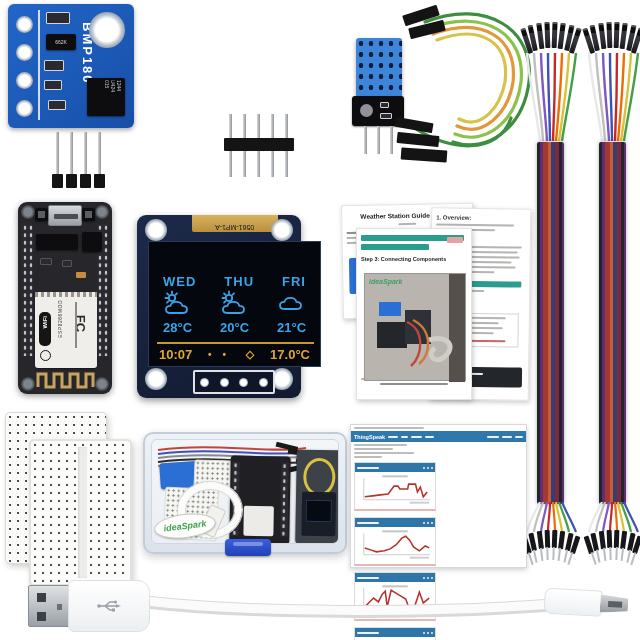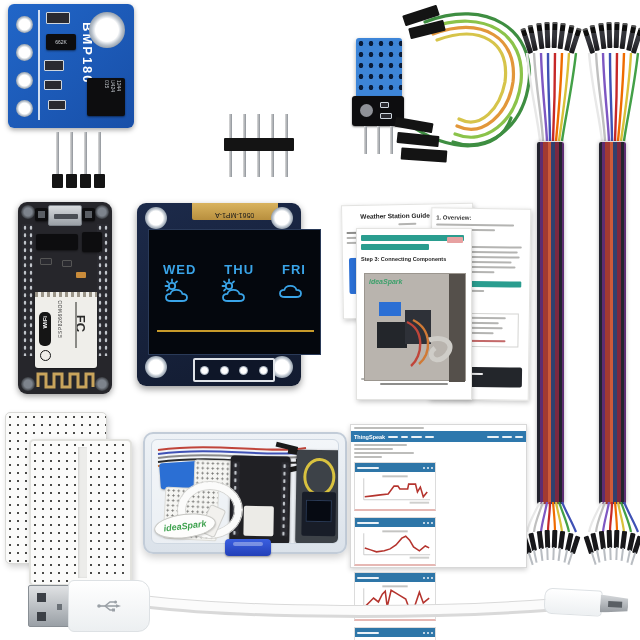--- a/index.html
+++ b/index.html
@@ -261,21 +261,21 @@
       <div class="abs" style="left:5px;top:58px;width:11px;height:11px;border:1.5px solid #151515;border-radius:50%"></div>
       <span class="abs" style="left:22px;top:8px;writing-mode:vertical-rl;transform:rotate(180deg);font-size:5px;color:#3a3a3a;letter-spacing:.5px">ESP8266MOD</span>
       <span class="abs" style="right:8px;top:24px;transform:rotate(90deg);font-size:13px;font-weight:bold;color:#2a2a2a">FC</span>
       <div class="abs" style="left:40px;top:10px;width:2px;height:46px;background:#8a8a86"></div>
     </div>
     <svg class="abs" style="left:18px;top:168px" width="60" height="20" viewBox="0 0 60 20">
       <polyline points="2,17 2,4 10,4 10,17 18,17 18,4 26,4 26,17 34,17 34,4 42,4 42,17 50,17 50,4 57,4 57,17" fill="none" stroke="#c9a45c" stroke-width="3"></polyline>
     </svg>
   </div>
 
-  <div class="abs oledpcb" style="left:137px;top:203px;width:164px;height:183px">
+  <div class="abs oledpcb" style="left:137px;top:215px;width:164px;height:183px">
     <div class="abs" style="left:55px;top:0;width:86px;height:17px;background:linear-gradient(180deg,#d9b35e,#b88f3e);border-radius:0 0 2px 2px;text-align:center">
       <span style="display:inline-block;transform:rotate(180deg);font-size:7px;color:#1a1a1a;line-height:16px">0561-MP1-A</span>
     </div>
     <div class="abs hole-w" style="left:8px;top:4px;width:22px;height:22px"></div>
     <div class="abs hole-w" style="right:8px;top:4px;width:22px;height:22px"></div>
     <div class="abs hole-w" style="left:8px;bottom:8px;width:22px;height:22px"></div>
     <div class="abs hole-w" style="right:8px;bottom:8px;width:22px;height:22px"></div>
     <div class="abs oledscr" style="left:11px;top:26px;width:173px;height:126px">
       <div class="abs oledblue" style="left:0;top:32px;width:100%;display:flex;justify-content:space-around;font-size:13px;letter-spacing:1px">
         <span>WED</span>
@@ -296,21 +296,32 @@
               <path d="M12 1.5 V3.3 M5.5 8 H7.3 M7 3.4 l1.3 1.3 M17 3.4 l-1.3 1.3 M7 12.6 l1.3 -1.3"></path>
               <path d="M11 23 q-5 0 -5 -3.6 q0 -3.4 4.4 -3.6 q1 -4 6 -4 q5 0 6 4 q4.6 .2 4.6 3.6 q0 3.6 -5 3.6 z"></path>
             </g>
           </svg>
         <svg width="36" height="26" viewBox="0 0 36 26">
             <g stroke="#3aa4e8" stroke-width="1.8" fill="none" stroke-linecap="round">
               <path d="M11 19 q-5 0 -5 -3.6 q0 -3.4 4.4 -3.6 q1 -4 6 -4 q5 0 6 4 q4.6 .2 4.6 3.6 q0 3.6 -5 3.6 z"></path>
             </g>
           </svg>
       </div>
+      <div class="abs oledblue" style="left:0;top:78px;width:100%;display:flex;justify-content:space-around;font-size:13px">
+        <span>28°C</span>
+        <span>20°C</span>
+        <span>21°C</span>
+      </div>
       <div class="abs" style="left:8px;top:100px;width:157px;height:2px;background:#c79a2a"></div>
+      <div class="abs oledyellow" style="left:0;top:105px;width:100%;display:flex;justify-content:space-between;padding:0 10px;font-size:13px;align-items:center">
+        <span>10:07</span>
+        <span style="font-size:10px;letter-spacing:4px">• •</span>
+        <span style="font-size:11px">◇</span>
+        <span>17.0°C</span>
+      </div>
     </div>
     <div class="abs" style="left:56px;bottom:4px;width:82px;height:24px;border:2px solid #dfe3e8;background:#0e1628;border-radius:2px;display:flex;justify-content:space-around;align-items:center">
       <span class="hole-w" style="width:9px;height:9px"></span>
       <span class="hole-w" style="width:9px;height:9px"></span>
       <span class="hole-w" style="width:9px;height:9px"></span>
       <span class="hole-w" style="width:9px;height:9px"></span>
     </div>
   </div>
 
   <div class="abs" style="left:338px;top:198px;width:198px;height:206px">

